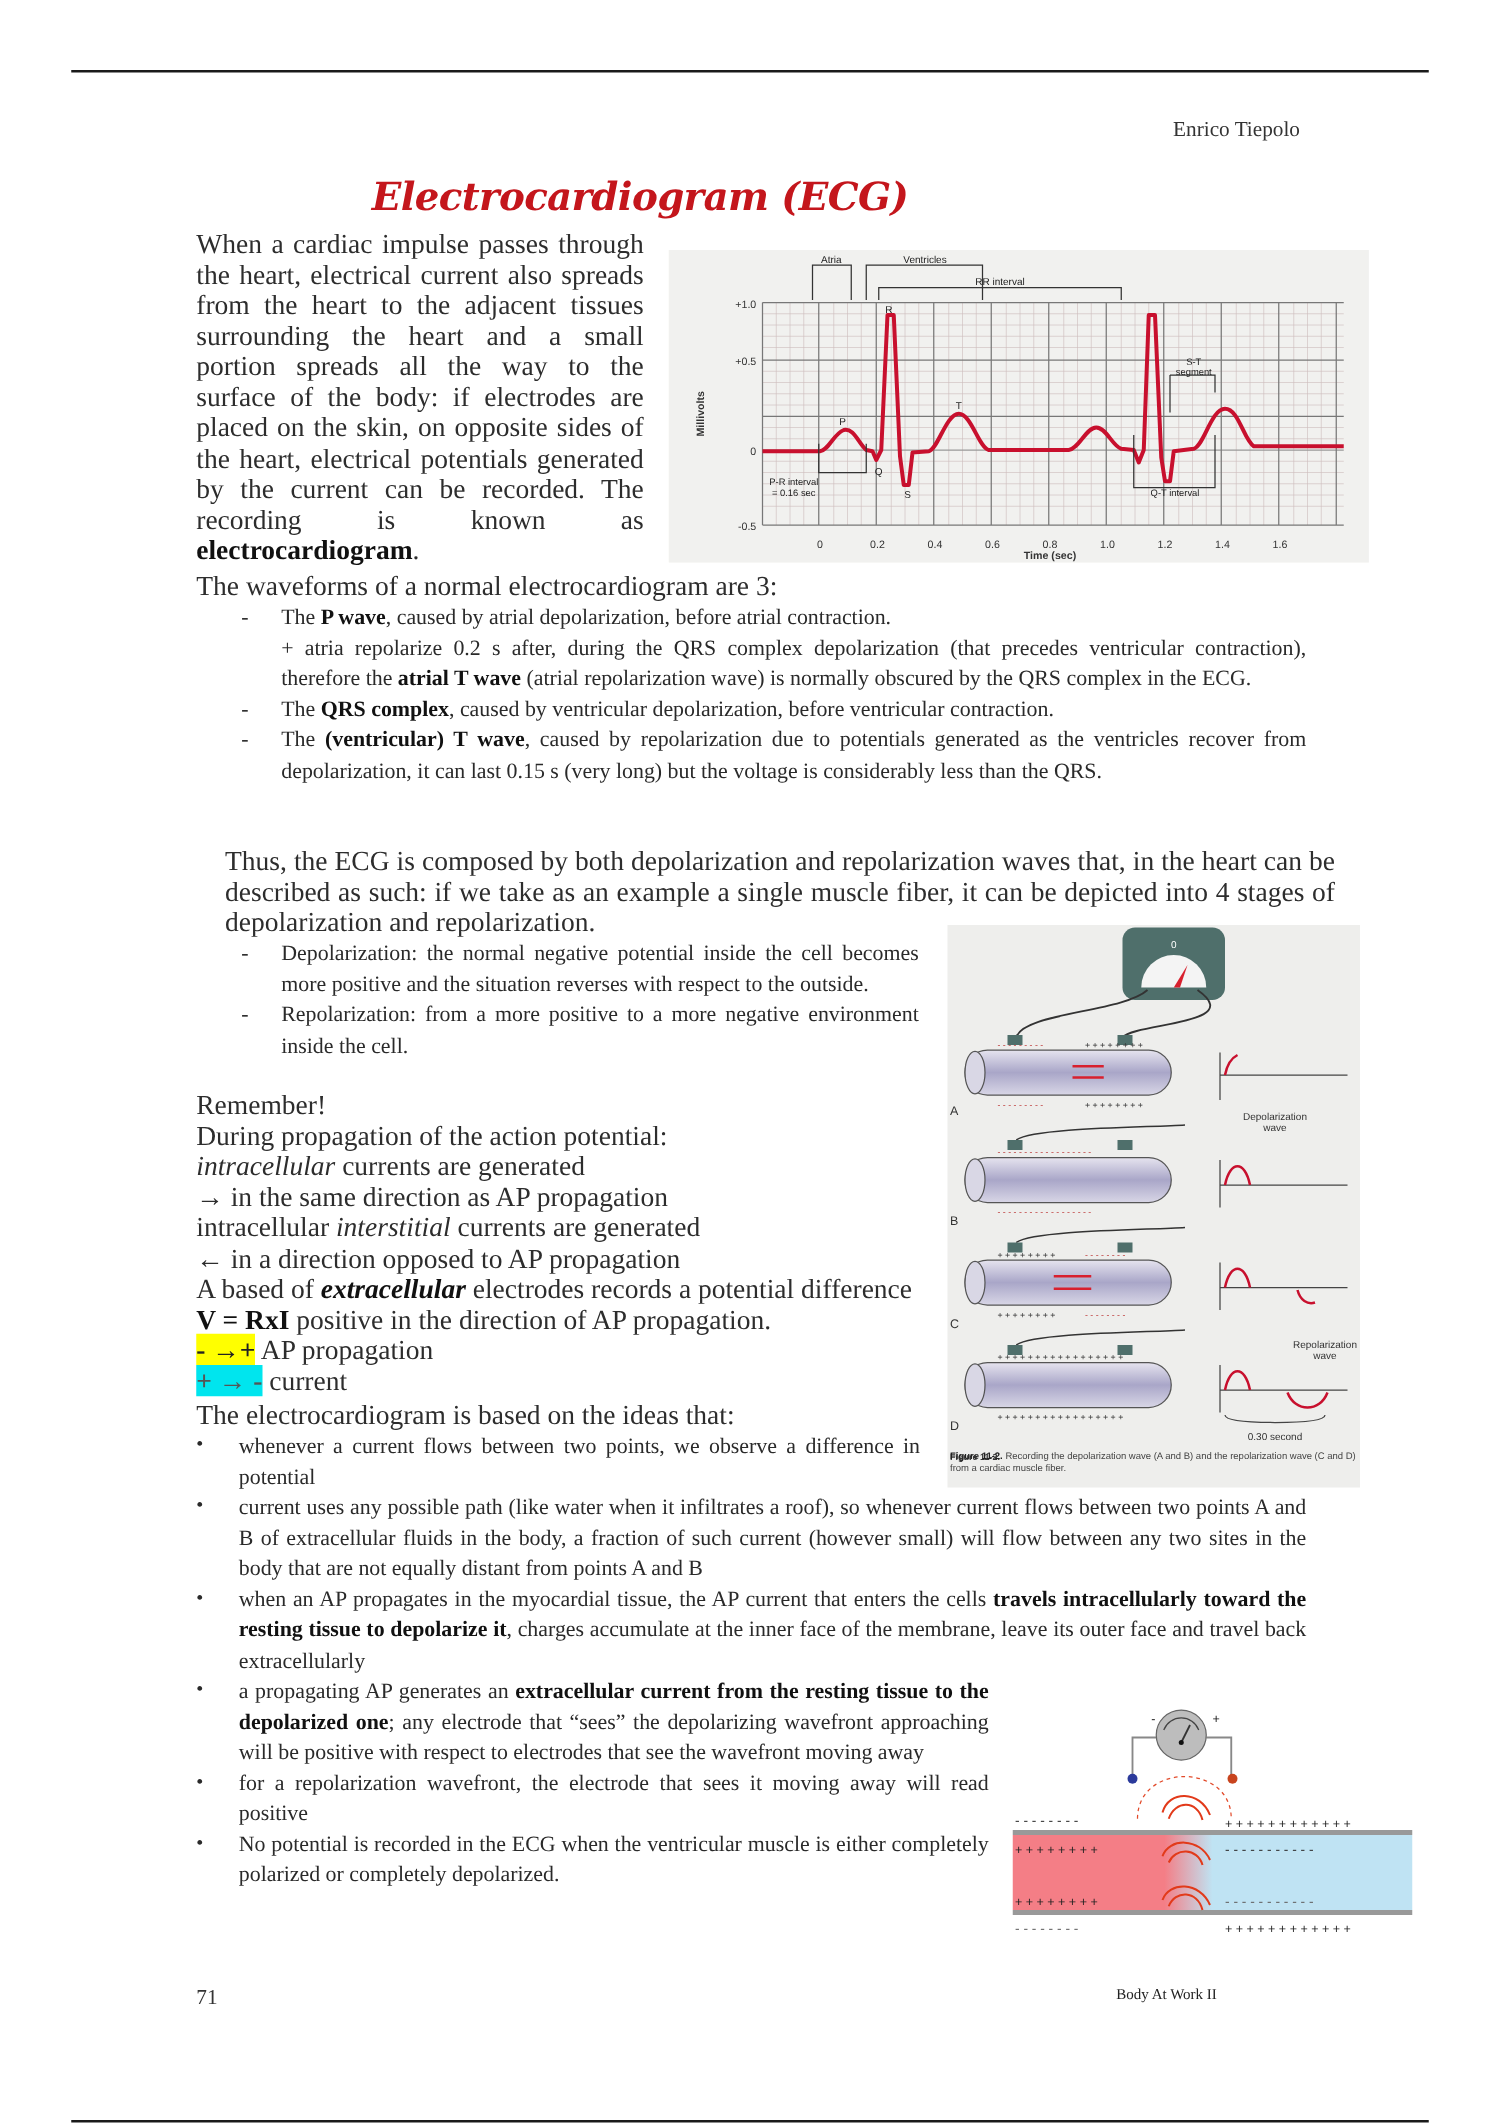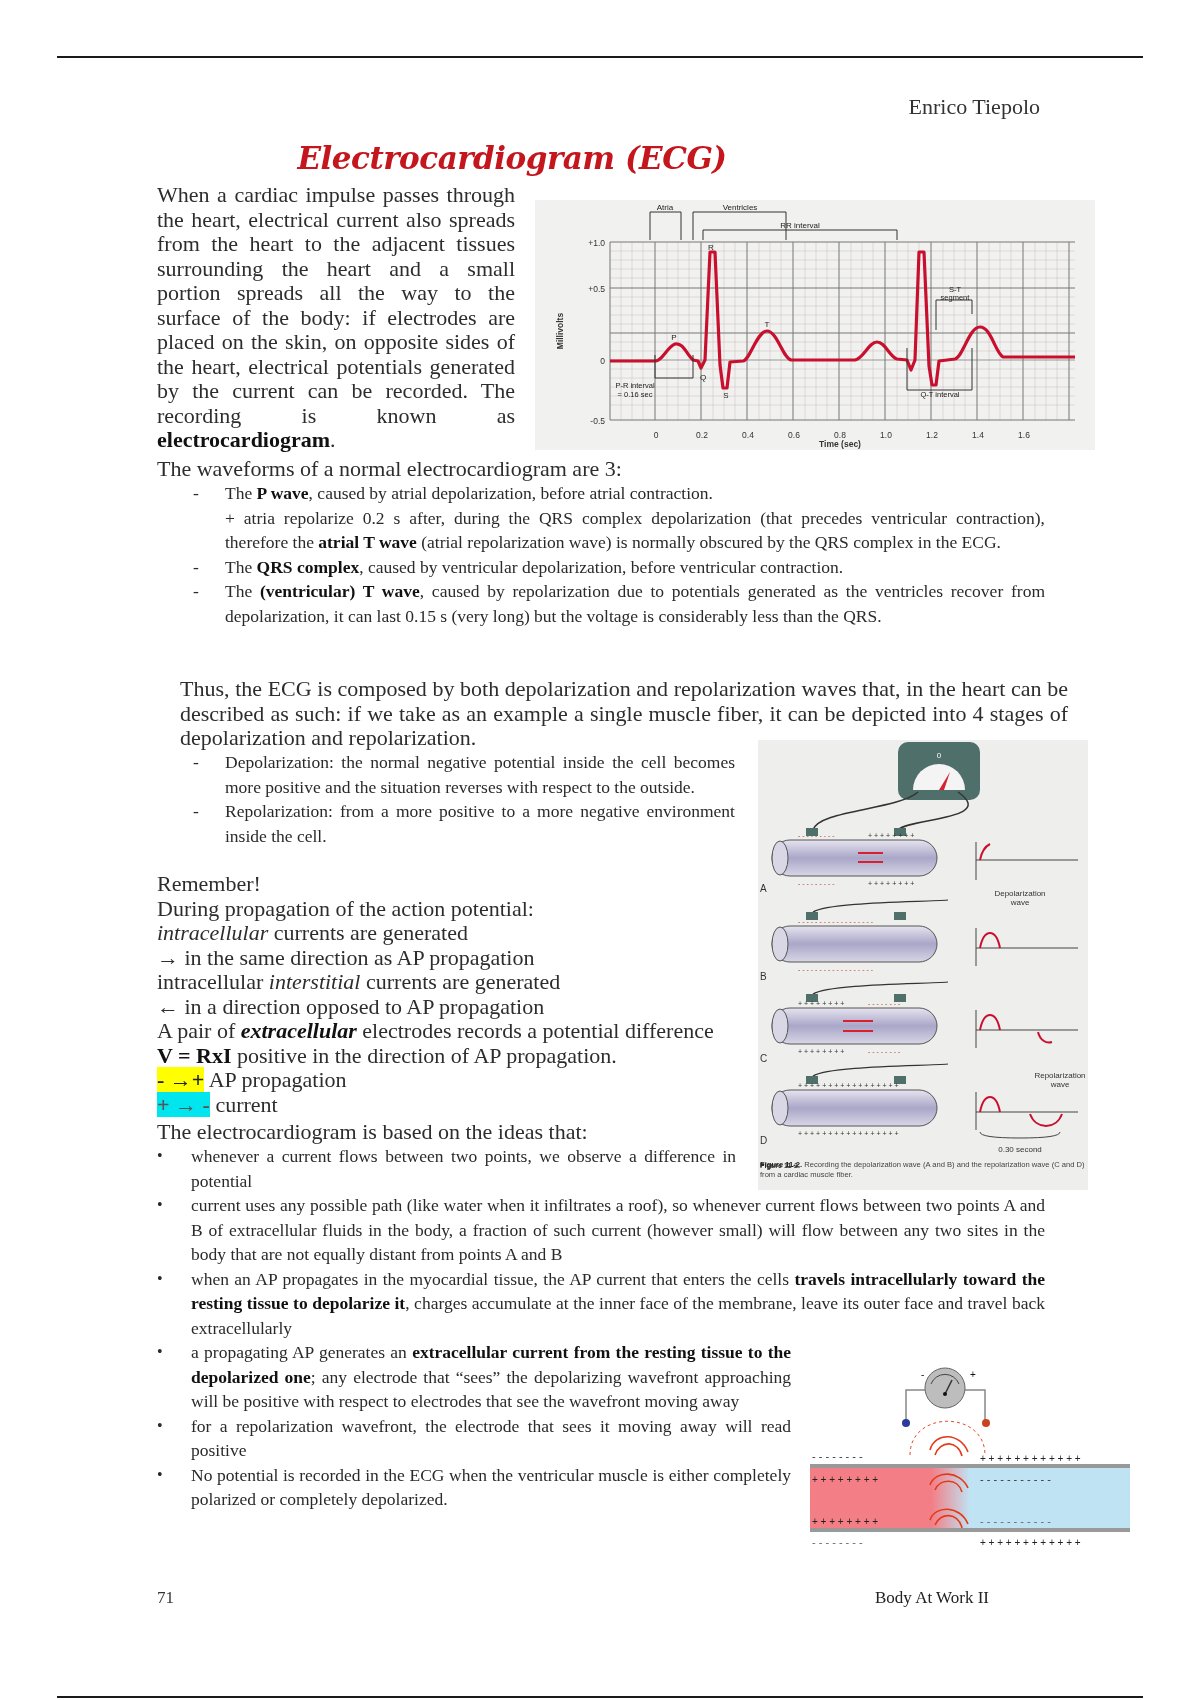--- a/index.html
+++ b/index.html
@@ -1,41 +1,41 @@
 <!DOCTYPE html>
 <html><head>
 <meta charset="utf-8">
 <style>
   html, body { margin: 0; padding: 0; background: #ffffff; }
   body { width: 1200px; height: 1700px; position: relative; overflow: hidden;
          font-family: "Liberation Serif", "DejaVu Serif", serif; color: #2a2a2a; }
   .rule { position: absolute; left: 57px; width: 1086px; height: 2px; background: #1a1a1a; }
   .rule.top { top: 56px; }
   .rule.bottom { top: 1696px; }
-  .author { position: absolute; top: 94px; right: 160px; font-size: 22px; color: #333; }
+  .author { position: absolute; top: 94px; right: 160px; font-size: 17px; color: #333; }
   .title { position: absolute; top: 140px; left: 0; width: 1024px; text-align: center;
            font-family: "DejaVu Serif", serif; font-style: italic; font-weight: bold;
            font-size: 31px; color: #c4161c; letter-spacing: -0.5px; }
   .p { position: absolute; font-size: 22px; line-height: 24.5px; color: #2d2d2d; }
   .justify { text-align: justify; }
   .intro { left: 157px; top: 183px; width: 358px; text-align: justify; text-align-last: left; }
   b, .b { font-weight: bold; color: #111; }
   .dash-list, .bullet-list { position: absolute; margin: 0; padding: 0; list-style: none; font-size: 17.5px; line-height: 24.5px; }
   .dash-list li, .bullet-list li { position: relative; text-align: justify; }
   .dash-list li .mk { position: absolute; left: -32px; top: 0; }
   .bullet-list li .mk { position: absolute; left: -34px; top: 0; font-size: 16px; }
   .hl-yellow { background: #ffff00; font-weight: bold; color: #222; }
   .hl-cyan { background: #00e5ee; color: #555; font-weight: bold; }
   .ital { font-style: italic; margin-top: 44px; }
   .figure { position: absolute; background: #f4f4f2; }
   .fig-ecg { left: 535px; top: 200px; width: 560px; height: 250px; background: #f1f1ef; }
   .fig-fiber { left: 758px; top: 740px; width: 330px; height: 450px; background: #eeeeec; }
   .fig-wave { left: 810px; top: 1360px; width: 320px; height: 190px; background: #ffffff; }
   .footer-num { position: absolute; left: 157px; top: 1588px; font-size: 17px; color: #333; }
-  .footer-book { position: absolute; left: 875px; top: 1588px; font-size: 17px; color: #222; }
+  .footer-book { position: absolute; left: 893px; top: 1588px; font-size: 12px; color: #222; }
   svg text { font-family: "Liberation Sans", "DejaVu Sans", sans-serif; }
 </style>
 </head>
 <body>
 
 <div class="rule top"></div>
 <div class="author">Enrico Tiepolo</div>
 <div class="title">Electrocardiogram (ECG)</div>
 
 <div class="p intro"><span>When a cardiac impulse passes through the heart, electrical current also spreads from the heart to the adjacent tissues surrounding the heart and a small portion spreads all the way to the surface of the body: if electrodes are placed on the skin, on opposite sides of the heart, electrical potentials generated by the current can be recorded. The recording is known as </span><b>electrocardiogram</b><span>.</span></div>
@@ -171,21 +171,21 @@
   <li><span class="mk">-</span><span>Repolarization: from a more positive to a more negative environment inside the cell.</span></li>
 </ul>
 
 <div class="p" style="left:157px; top:872px; width:590px;">
   <div>Remember!</div>
   <div>During propagation of the action potential:</div>
   <div><span class="ital">intracellular</span><span> currents are generated</span></div>
   <div>→ in the same direction as AP propagation</div>
   <div><span>intracellular </span><span class="ital">interstitial</span><span> currents are generated</span></div>
   <div>← in a direction opposed to AP propagation</div>
-  <div><span>A pair of </span><b class="ital">extracellular</b><span> electrodes records a potential difference</span></div>
+  <div><span>A based of </span><b class="ital">extracellular</b><span> electrodes records a potential difference</span></div>
   <div><b>V = RxI</b><span> positive in the direction of AP propagation.</span></div>
   <div><span class="hl-yellow">- →+</span><span> AP propagation</span></div>
   <div><span class="hl-cyan">+ → -</span><span> current</span></div>
 </div>
 
 <div class="figure fig-fiber">
   <svg width="330" height="450" viewBox="0 0 330 450">
     <defs>
       <linearGradient id="cyl" x1="0" y1="0" x2="0" y2="1">
         <stop offset="0" stop-color="#e6e4ef"></stop>

